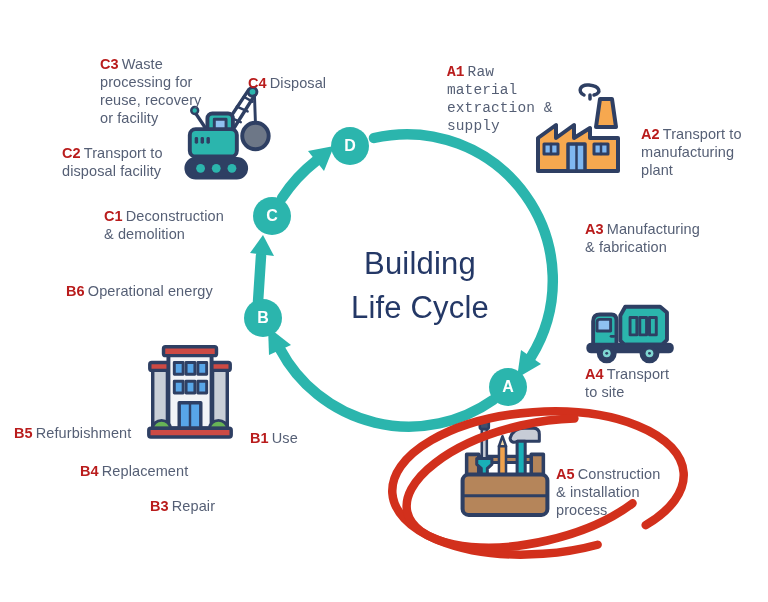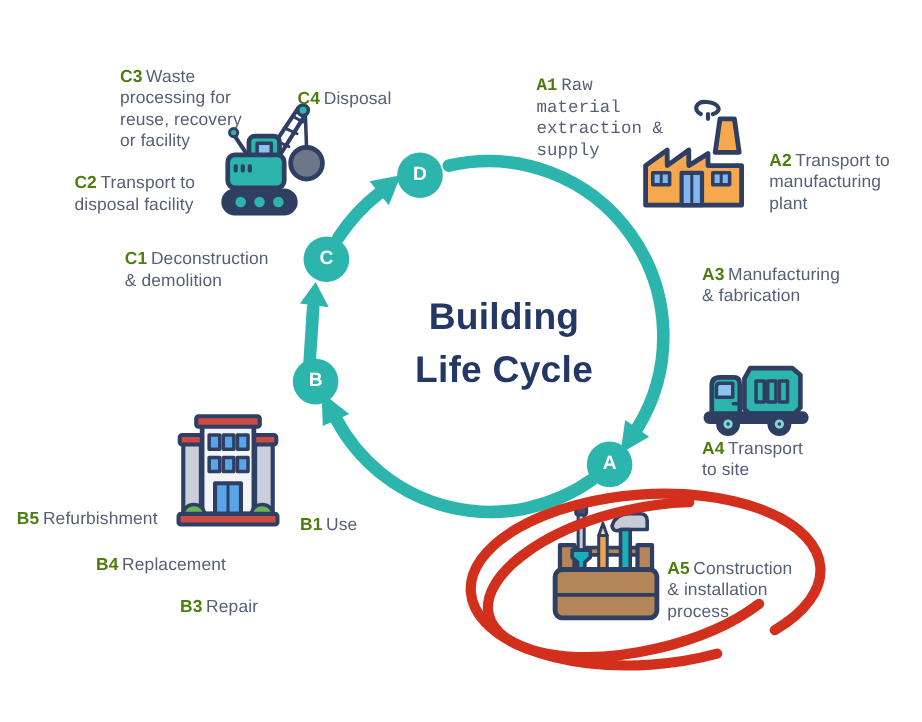--- a/index.html
+++ b/index.html
@@ -9,32 +9,32 @@
     font-family:"Liberation Sans", sans-serif;
   }
   .layer{position:absolute;left:0;top:0;}
   .label{
     position:absolute;
     font-size:14.5px;line-height:1.24;
     color:#555f75;
     white-space:pre-line;
     letter-spacing:.1px;
   }
-  .label .code{font-weight:bold;color:#4d7c0f;margin-right:3px;}
+  .label .code{font-weight:bold;color:#b91c1c;margin-right:3px;}
   .node{
     position:absolute;width:38px;height:38px;border-radius:50%;
     background:#2bb5ad;color:#ffffff;
     display:flex;align-items:center;justify-content:center;
     font-size:16px;font-weight:bold;
   }
   .icon{position:absolute;}
   #title{
     position:absolute;left:300px;top:242px;width:240px;
     text-align:center;color:#243866;
-    font-size:31px;font-weight:bold;line-height:1.42;
+    font-size:31px;font-weight:normal;line-height:1.42;
     letter-spacing:.2px;
   }
 </style>
 </head>
 <body>
 
 <div id="canvas">
 
   <svg class="layer" width="768" height="602" viewBox="0 0 768 602">
     <g stroke="#2bb5ad" stroke-width="10.5" fill="none" stroke-linecap="round">
@@ -181,20 +181,23 @@
     <span class="code">C4</span><span>Disposal</span>
   </div>
   <div class="label" style="left:62px;top:127px;width:130px;">
     <span class="code">C2</span><span>Transport to
 disposal facility</span>
   </div>
   <div class="label" style="left:104px;top:190px;width:150px;">
     <span class="code">C1</span><span>Deconstruction
 &amp; demolition</span>
   </div>
+  <div class="label" style="left:66px;top:265px;width:200px;">
+    <span class="code">B6</span><span>Operational energy</span>
+  </div>
   <div class="label" style="left:14px;top:407px;width:160px;">
     <span class="code">B5</span><span>Refurbishment</span>
   </div>
   <div class="label" style="left:250px;top:412px;width:100px;">
     <span class="code">B1</span><span>Use</span>
   </div>
   <div class="label" style="left:80px;top:445px;width:160px;">
     <span class="code">B4</span><span>Replacement</span>
   </div>
   <div class="label" style="left:150px;top:480px;width:120px;">

